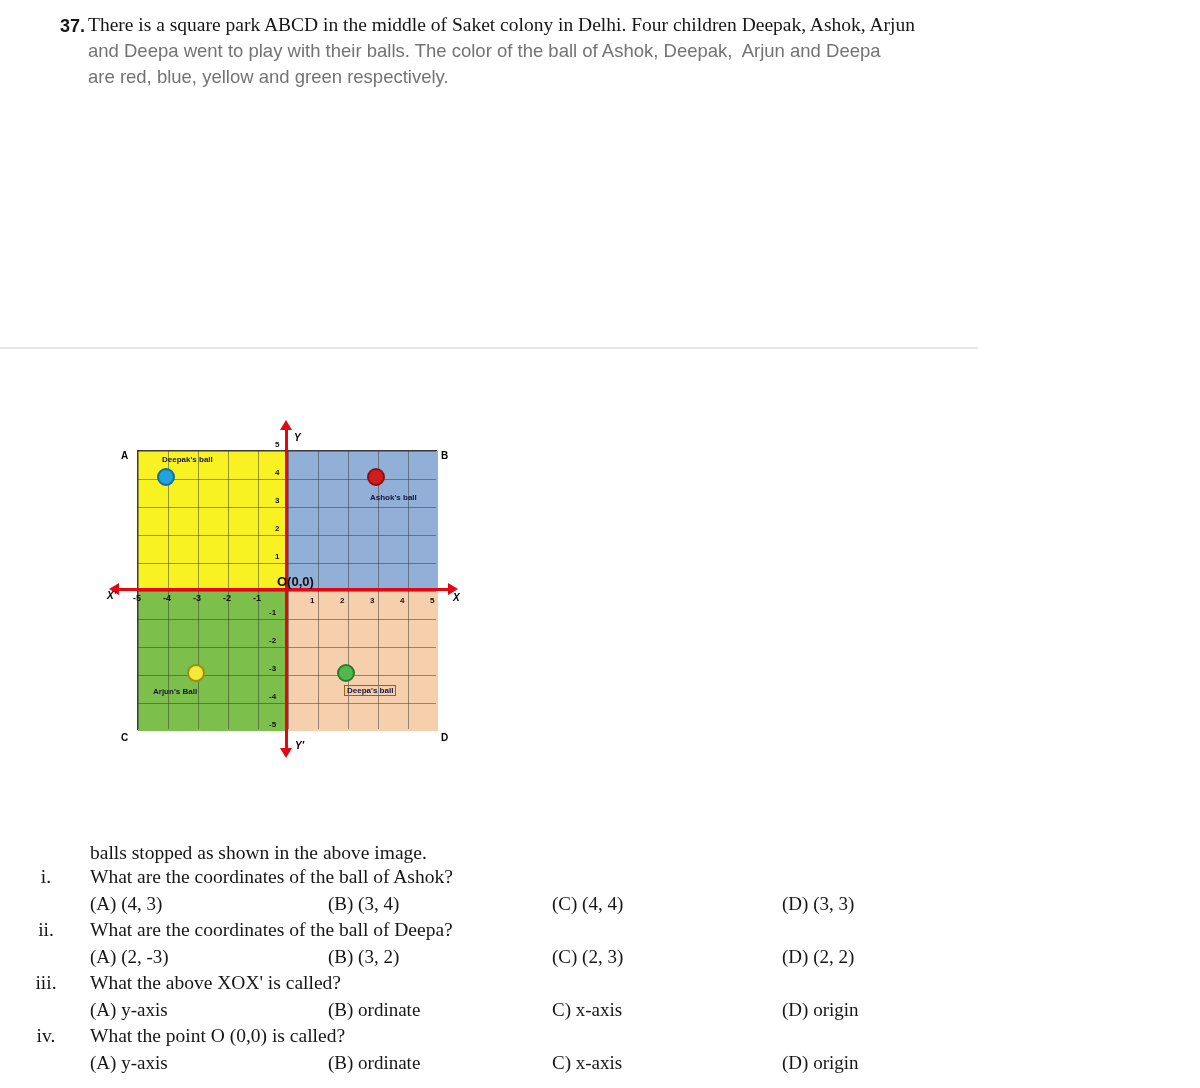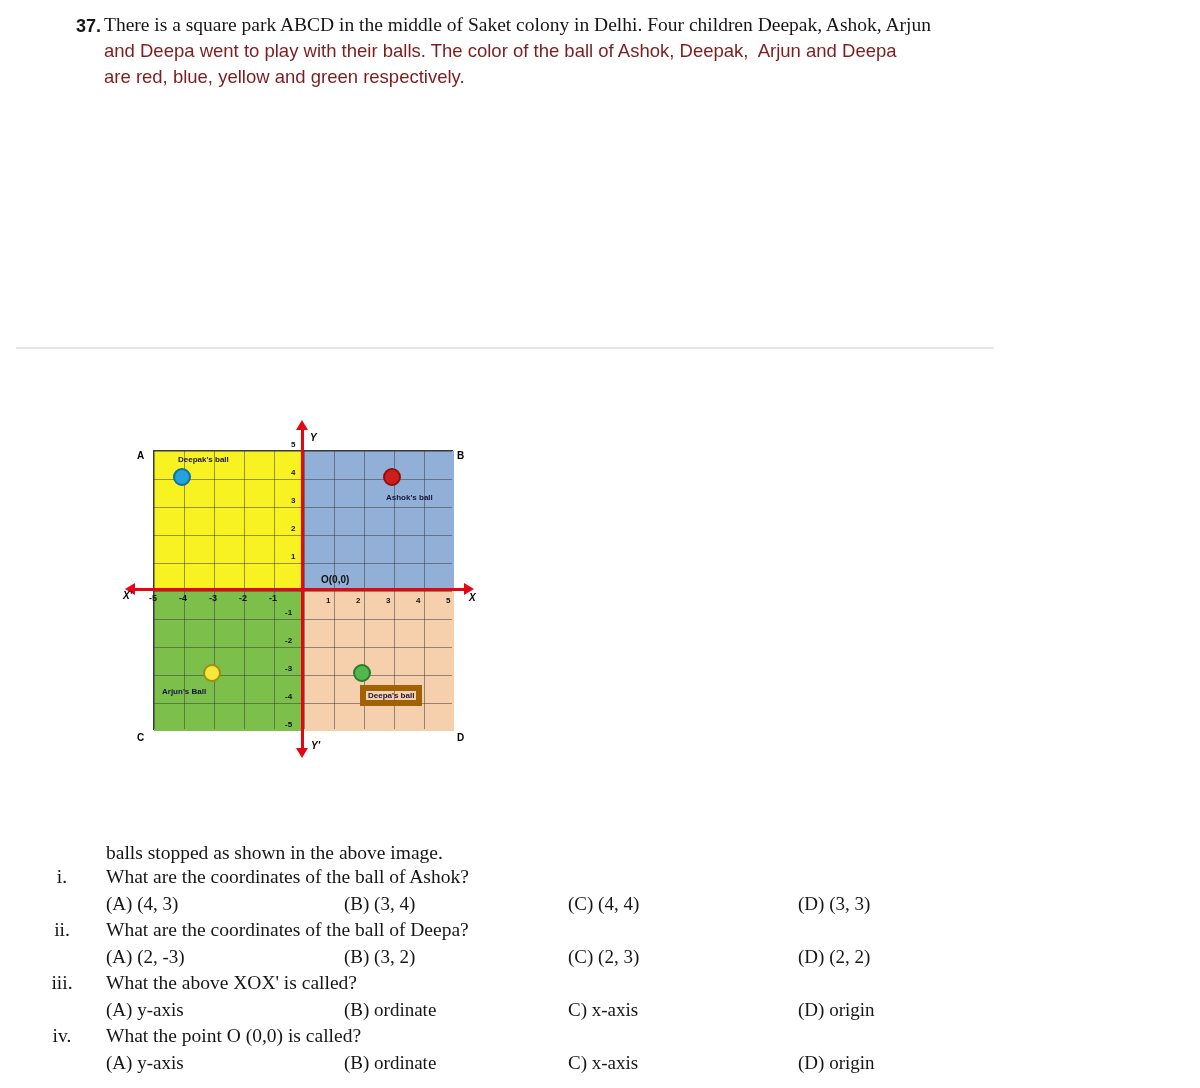--- a/index.html
+++ b/index.html
@@ -1,28 +1,27 @@
 <!DOCTYPE html>
 <html><head>
 <meta charset="utf-8">
 <style>
   * { margin:0; padding:0; box-sizing:border-box; }
   html,body { background:#ffffff; }
   .page {
     position:relative; width:978px; height:1088px; background:#ffffff;
     overflow:hidden; color:#161616;
     font-family:"Liberation Serif", serif;
-    margin-left:16px;
   }
   
   .q37 { position:absolute; left:60px; top:12px; width:1080px; line-height:26px; }
   .q37 .qnum { position:absolute; left:0; top:1px; font-family:"Liberation Sans",sans-serif; font-weight:bold; font-size:18px; }
   .q37 .line { margin-left:28px; white-space:pre-wrap; }
   .q37 .l-serif { font-family:"Liberation Serif",serif; font-size:19.5px; }
-  .q37 .l-sans  { font-family:"Liberation Sans",sans-serif; font-size:18.5px; color:#7f1d1d; }
+  .q37 .l-sans  { font-family:"Liberation Sans",sans-serif; font-size:18.5px; color:#737373; }
   
   .divider { position:absolute; left:0; top:347px; width:1200px; height:2px; background:#e6e6e6; }
   
   .figure { position:absolute; left:105px; top:420px; width:380px; height:350px;
             font-family:"Liberation Sans",sans-serif; --ax:#e30613; }
   .gridbox { position:absolute; left:32px; top:30px; width:300px; height:280px; border:1px solid #3a3a3a; }
   .quad { position:absolute; width:150px; height:140px; }
   .quad.q2 { left:0; top:0; }
   .quad.q1 { left:150px; top:0; }
   .quad.q3 { left:0; top:140px; }
@@ -42,40 +41,40 @@
   .axname { position:absolute; font-size:10px; font-weight:bold; font-style:italic; color:#000; }
   .axname.top    { left:189px; top:12px; }
   .axname.bottom { left:190px; top:320px; }
   .axname.right  { left:348px; top:172px; }
   .axname.left   { left:2px;   top:170px; }
   .corner { position:absolute; font-size:10px; font-weight:bold; color:#000; }
   .corner.a { left:16px;  top:30px; }
   .corner.b { left:336px; top:30px; }
   .corner.c { left:16px;  top:312px; }
   .corner.d { left:336px; top:312px; }
-  .origin { position:absolute; left:200px; top:154px; font-size:10px; font-weight:bold; color:#101010; }
+  .origin { position:absolute; left:172px; top:154px; font-size:13px; font-weight:bold; color:#101010; }
   .tick { position:absolute; font-size:8px; font-weight:bold; color:#111; }
   .tick.xn { font-size:9px; top:173px; }
   .tick.xn.t0{left:28px}.tick.xn.t1{left:58px}.tick.xn.t2{left:88px}.tick.xn.t3{left:118px}.tick.xn.t4{left:148px}
   .tick.xp { top:176px; }
   .tick.xp.t0{left:205px}.tick.xp.t1{left:235px}.tick.xp.t2{left:265px}.tick.xp.t3{left:295px}.tick.xp.t4{left:325px}
   .tick.yp { left:170px; }
   .tick.yp.t0{top:20px}.tick.yp.t1{top:48px}.tick.yp.t2{top:76px}.tick.yp.t3{top:104px}.tick.yp.t4{top:132px}
   .tick.yn { left:164px; }
   .tick.yn.t0{top:188px}.tick.yn.t1{top:216px}.tick.yn.t2{top:244px}.tick.yn.t3{top:272px}.tick.yn.t4{top:300px}
   .ball { position:absolute; width:18px; height:18px; border-radius:50%; border:2px solid rgba(0,0,0,.45); }
   .ball.deepak { border-color:#0f6fa3; }
   .ball.ashok  { border-color:#8f0f0f; }
   .ball.arjun  { border-color:#a08c10; }
   .ball.deepa  { border-color:#2c7a2c; }
   .blabel { position:absolute; font-size:8px; font-weight:bold; color:#14143f; white-space:nowrap; }
   .blabel.deepak { left:24px;  top:4px; }
   .blabel.ashok  { left:232px; top:42px; }
-  .blabel.arjun  { left:8px;  top:236px; }
-  .blabel.deepa  { left:206px; top:234px; border:6px solid #a16207; padding:0 2px; }
+  .blabel.arjun  { left:15px;  top:236px; }
+  .blabel.deepa  { left:206px; top:234px; border:1px solid #a16207; padding:0 2px; }
   
   .para { position:absolute; left:90px; top:788px; width:1030px;
           font-size:19.5px; line-height:26px; white-space:pre-wrap; }
   
   .qrow { position:absolute; left:0; width:1200px; font-size:19.5px; }
   .qrow.row-i   { top:866px; }
   .qrow.row-ii  { top:919px; }
   .qrow.row-iii { top:972px; }
   .qrow.row-iv  { top:1025px; }
   .qrow .roman { position:absolute; left:28px; top:0; width:36px; text-align:center; }

